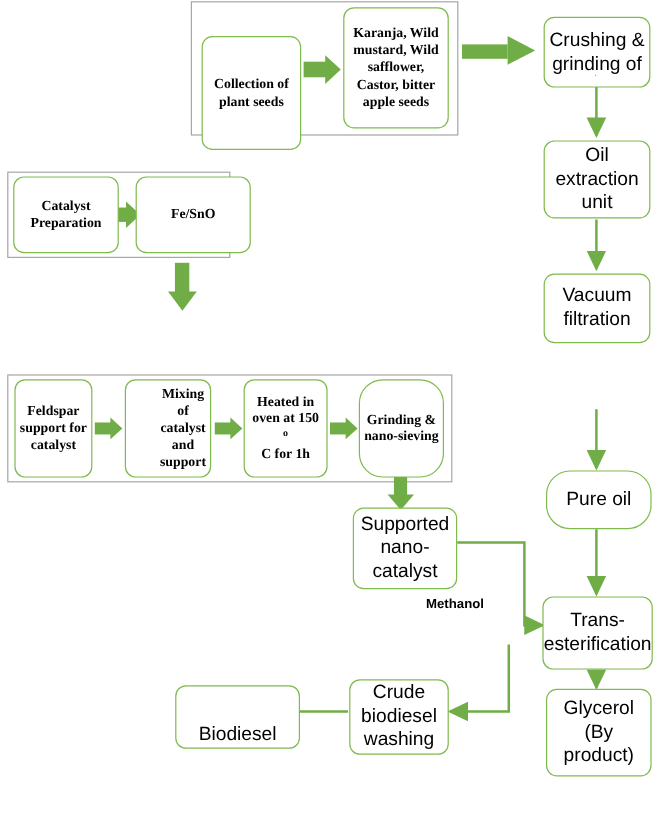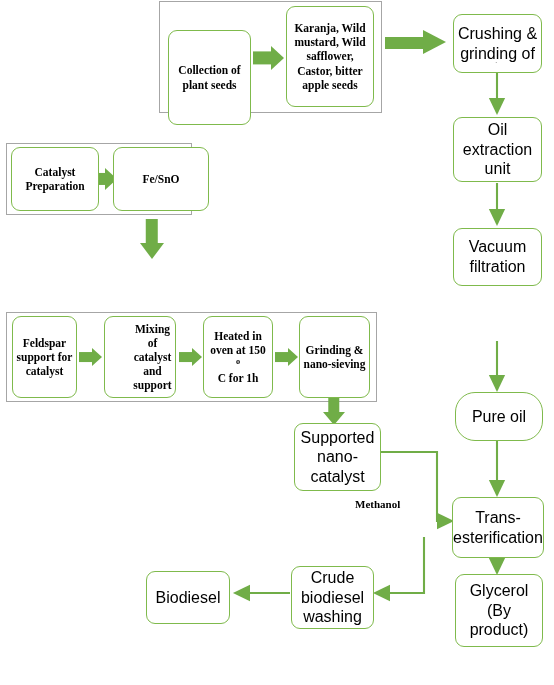--- a/index.html
+++ b/index.html
@@ -33,21 +33,21 @@
   #wires{position:absolute;left:0;top:0;width:554px;height:685px;z-index:2;}
 
   
   .block-arrow{position:absolute;z-index:3;}
   .ba-right{ }
   .ba-right .shaft{position:absolute;left:0;top:50%;transform:translateY(-50%);
      height:55%;width:62%;background:#70AD47;}
   .ba-down .shaft{position:absolute;left:50%;top:0;transform:translateX(-50%);
      width:52%;height:62%;background:#70AD47;}
 
-  .label{position:absolute;font-family:Liberation Serif, serif;
+  .label{position:absolute;font-family:Liberation Sans, sans-serif;
      font-weight:bold;font-size:11px;color:#000;z-index:5;white-space:nowrap;}
 
   .dotmark{position:absolute;z-index:5;color:#9a9a9a;font-size:9px;}
 </style>
 </head>
 <body>
 
 <div id="stage">
 
   <div class="group" style="left:159px;top:1px;width:223px;height:112px;"></div>
@@ -168,21 +168,21 @@
   </div>
 
   <div class="node serif" style="left:104px;top:316px;width:72px;height:82px;padding-left:25px;">
     <span>Mixing of catalyst and support</span>
   </div>
 
   <div class="node serif" style="left:203px;top:316px;width:70px;height:82px;">
     <span><span>Heated in oven at 150</span><sup style="font-size:0.72em;">o</sup><span>C for 1h</span></span>
   </div>
 
-  <div class="node serif" style="left:299px;top:316px;width:71px;height:82px;">
+  <div class="node serif" style="left:299px;top:316px;width:71px;height:82px;border-radius:20px;">
     <span>Grinding &amp; nano-sieving</span>
   </div>
 
   <div class="node sans" style="left:294px;top:423px;width:87px;height:68px;">
     <span>Supported nano-catalyst</span>
   </div>
 
   <div class="node sans" style="left:455px;top:392px;width:88px;height:49px;border-radius:20px;">
     <span>Pure oil</span>
   </div>
@@ -192,19 +192,19 @@
   </div>
 
   <div class="node sans" style="left:455px;top:574px;width:88px;height:73px;">
     <span>Glycerol (By product)</span>
   </div>
 
   <div class="node sans" style="left:291px;top:566px;width:83px;height:63px;">
     <span>Crude biodiesel washing</span>
   </div>
 
-  <div class="node sans" style="left:146px;top:571px;width:84px;height:53px;">
+  <div class="node sans" style="left:146px;top:571px;width:104px;height:53px;align-items:flex-end;">
     <span>Biodiesel</span>
   </div>
 
   <div class="label" style="left:355px;top:498px;">Methanol</div>
 
 </div>
 
 </body></html>

